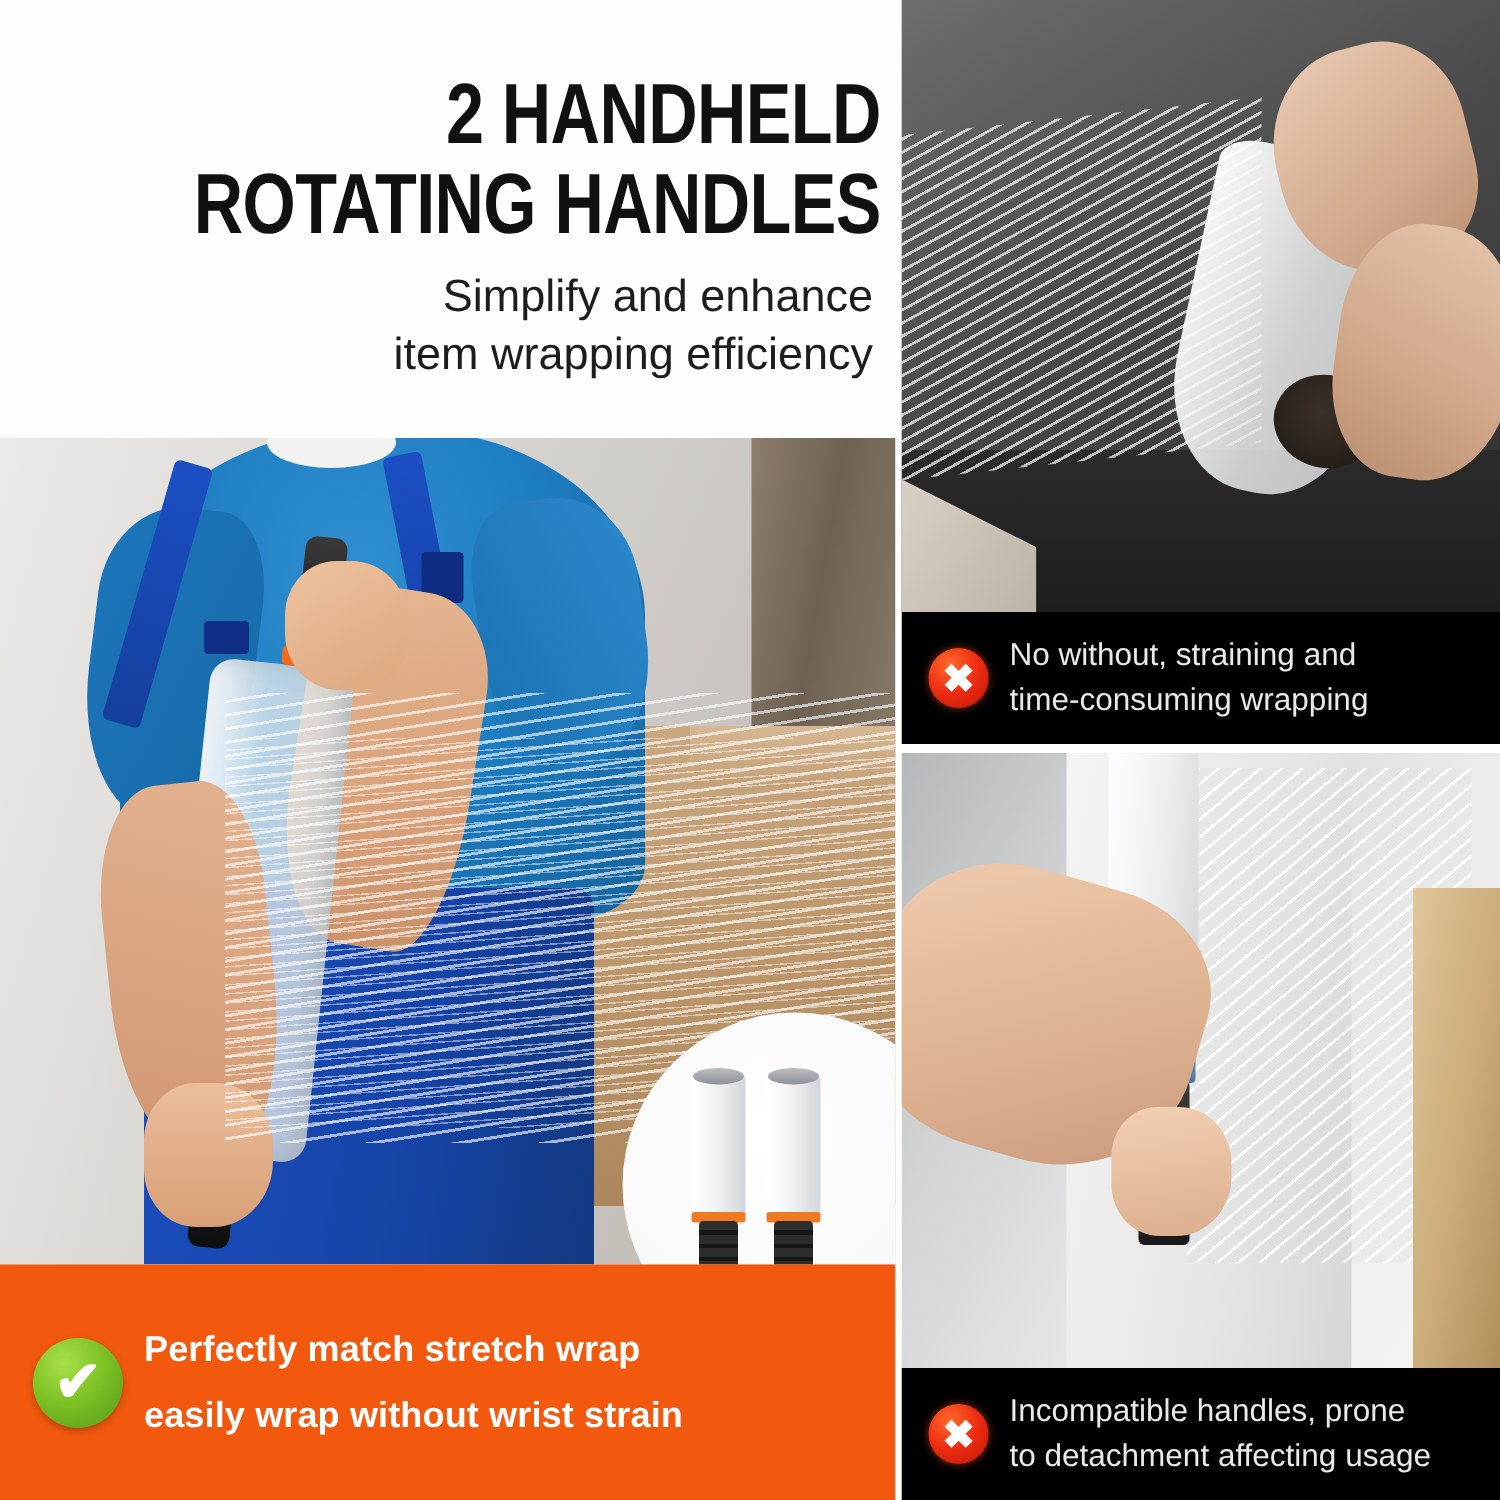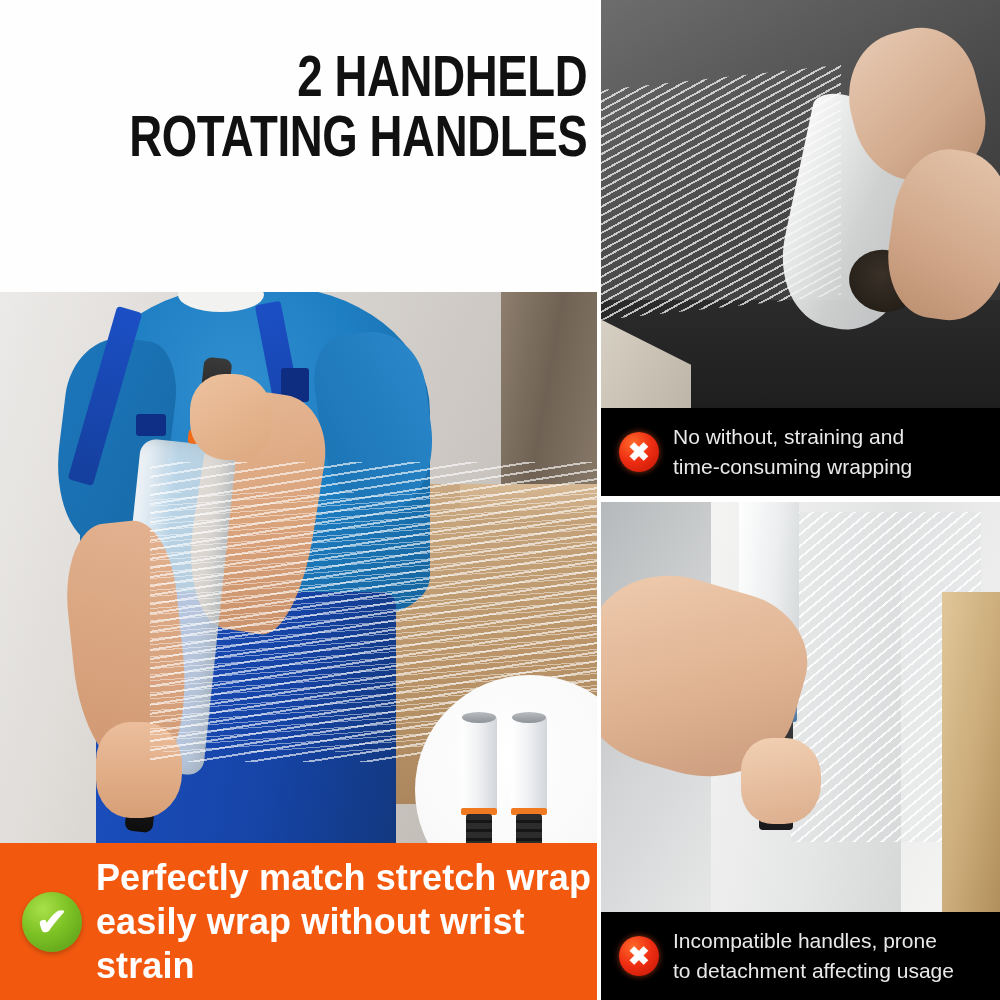--- a/index.html
+++ b/index.html
@@ -219,21 +219,21 @@
     width:60px;height:60px;margin-left:22px;margin-right:14px;
     border-radius:50%;
     background:radial-gradient(circle at 35% 28%,#a8e04a 0%,#7dc224 45%,#56991a 100%);
     box-shadow:0 2px 5px rgba(0,0,0,.25);
   }
   .badge-check .glyph{
     position:absolute;inset:0;display:flex;align-items:center;justify-content:center;
     color:#fff;font-size:38px;line-height:1;font-weight:bold;
   }
   .banner-text{
-    color:#ffffff;font-size:36px;line-height:44px;font-weight:bold;
+    color:#ffffff;font-size:24px;line-height:44px;font-weight:bold;
     white-space:pre-line;letter-spacing:0.1px;
   }
 
   
   .photo-tr{
     position:absolute;left:601px;top:0;width:399px;height:408px;overflow:hidden;
     background:linear-gradient(160deg,#5d5d5d,#3d3d3d 40%,#2a2a2a 100%);
   }
   .tr-shirt{
     position:absolute;left:0;top:0;width:399px;height:300px;
@@ -347,20 +347,22 @@
   .gutter-h1{position:absolute;left:601px;top:496px;width:399px;height:6px;background:#fff;}
 </style>
 </head>
 <body>
 
 <div class="canvas">
 
   <div class="header">
     <div class="headline">2 HANDHELD
 ROTATING HANDLES</div>
+    <div class="subtitle">Simplify and enhance
+item wrapping efficiency</div>
   </div>
 
   <div class="photo-main">
     <div class="pm-wall"></div>
     <div class="pm-door"></div>
     <div class="pm-door2"></div>
     <div class="pm-box"></div>
     <div class="pm-box-flap"></div>
     <div class="pm-torso"></div>
     <div class="pm-collar"></div>

